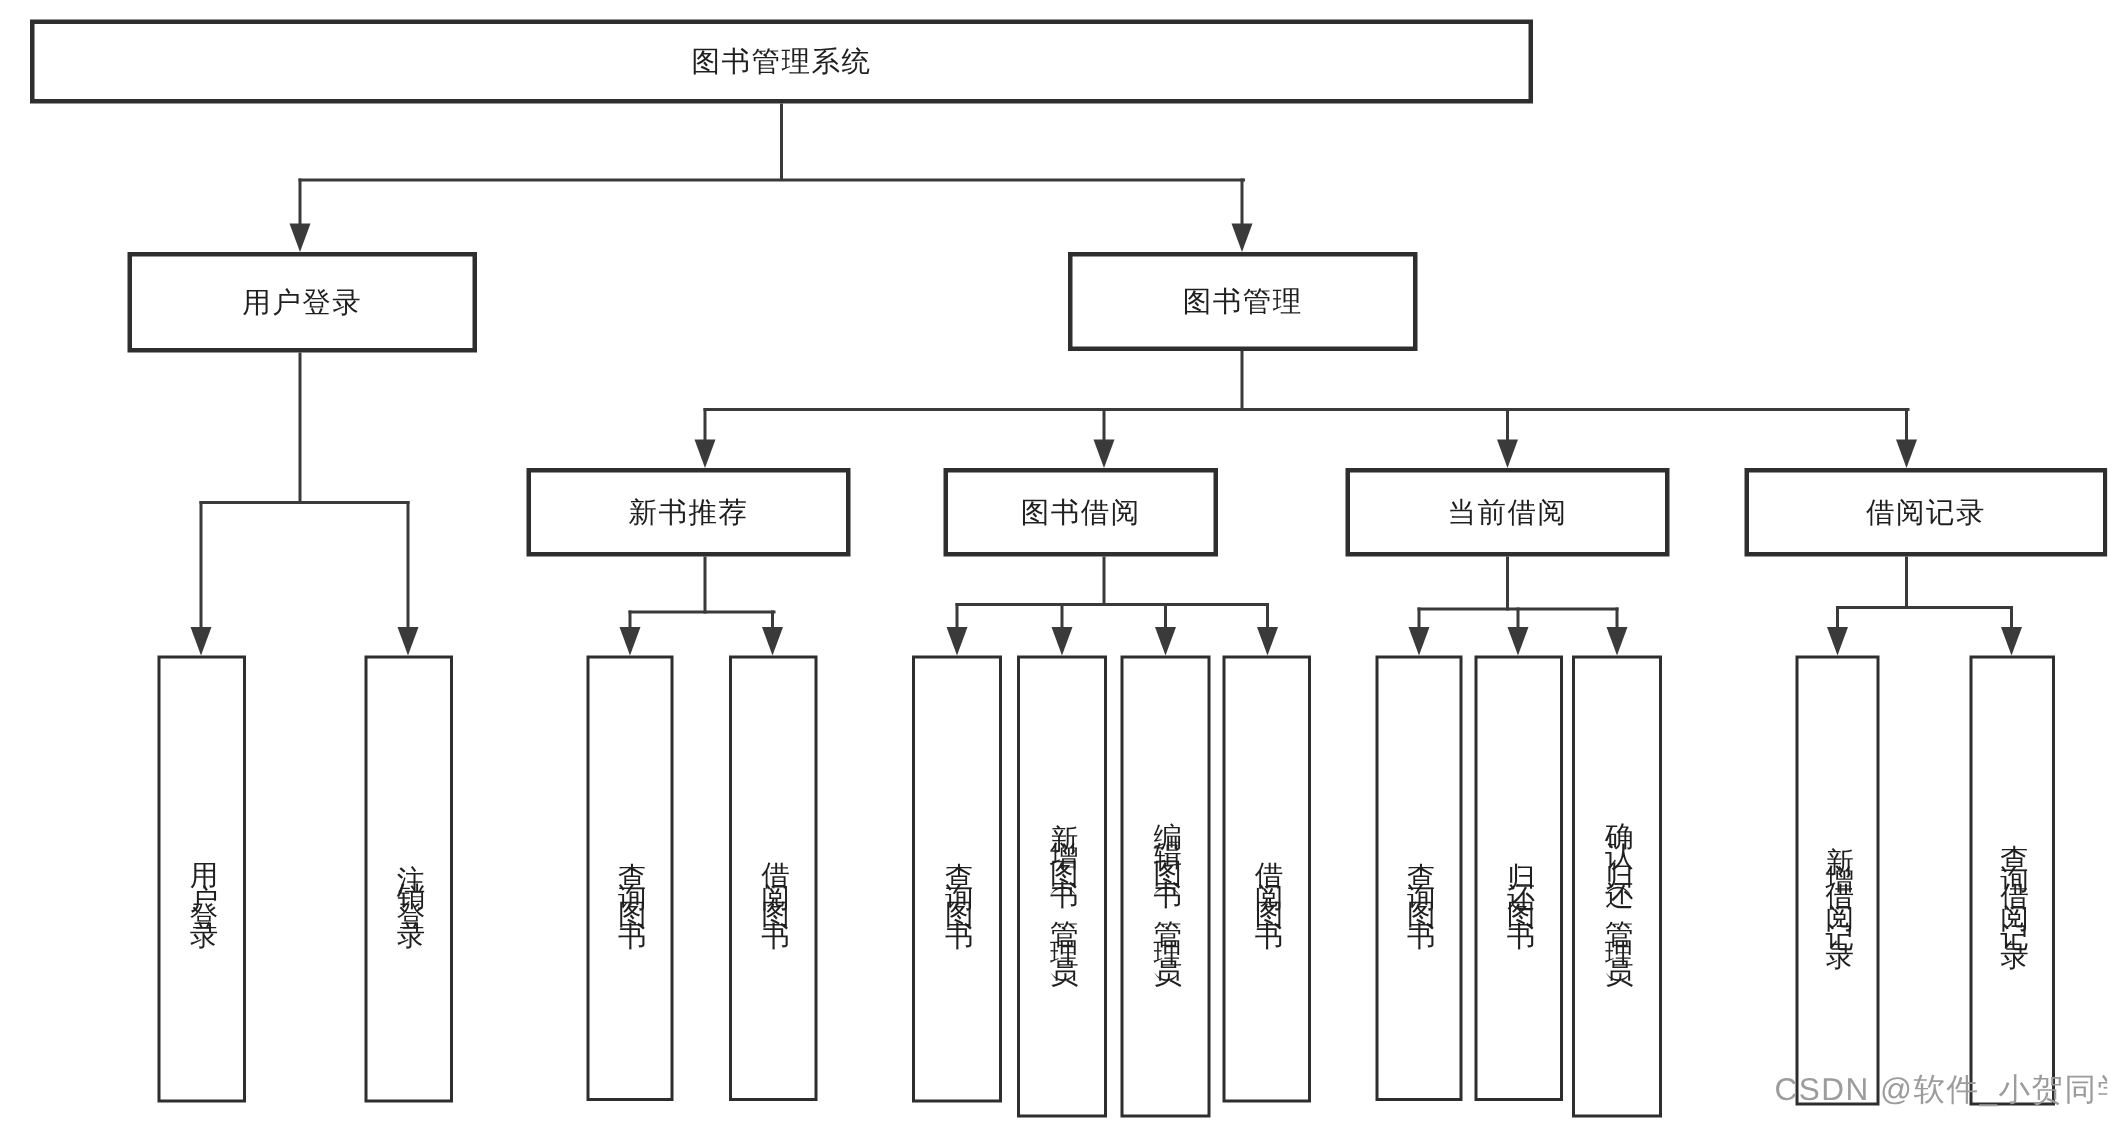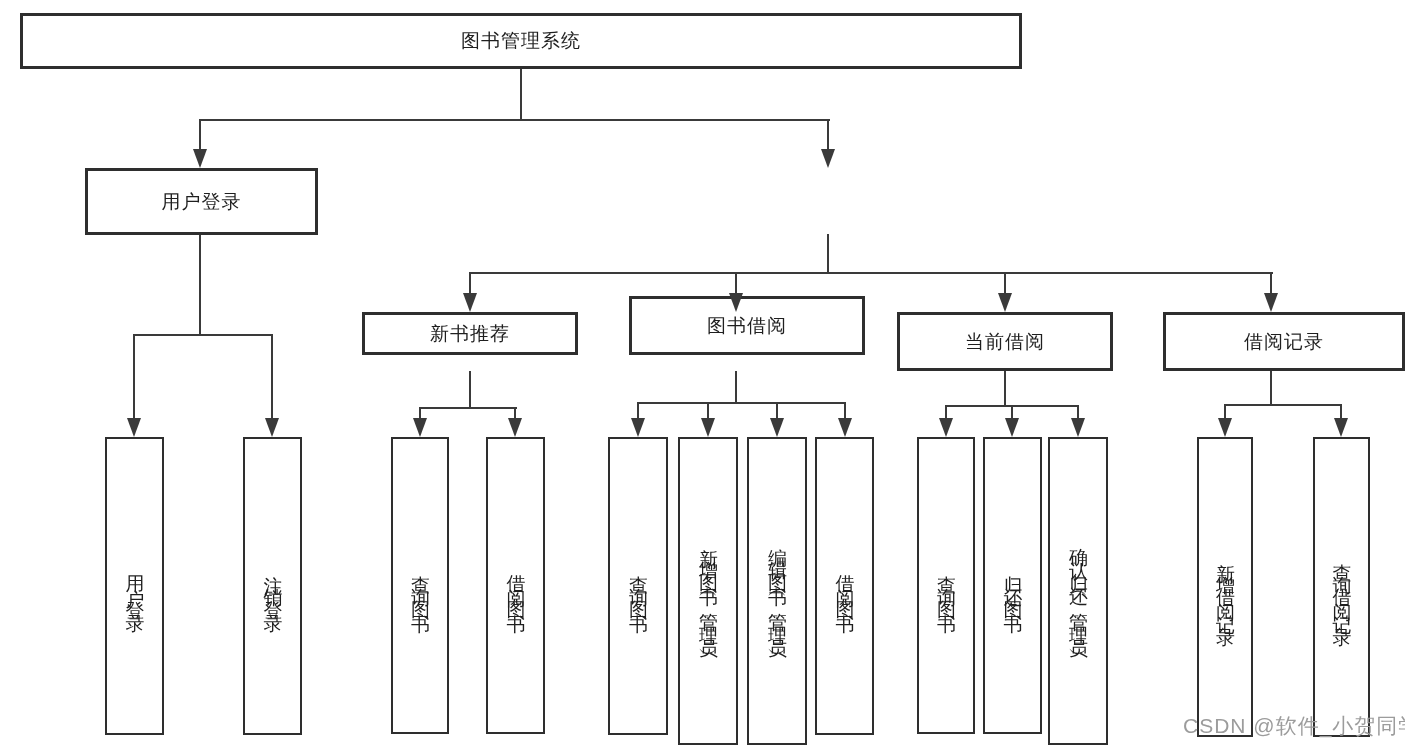--- a/index.html
+++ b/index.html
@@ -33,24 +33,25 @@
 </style>
 </head>
 <body>
 
 <div id="stage">
 
   <div class="box" style="left:20px;top:13px;width:1002px;height:56px;">图书管理系统</div>
 
   <div class="box" style="left:85px;top:168px;width:233px;height:67px;">用户登录</div>
 
+  <div class="box" style="left:712px;top:168px;width:233px;height:66px;">图书管理</div>
 
-  <div class="box" style="left:362px;top:312px;width:216px;height:43px;">新书推荐</div>
+  <div class="box" style="left:351px;top:312px;width:216px;height:59px;">新书推荐</div>
 
-  <div class="box" style="left:629px;top:296px;width:236px;height:59px;">图书借阅</div>
+  <div class="box" style="left:629px;top:312px;width:183px;height:59px;">图书借阅</div>
 
   <div class="box" style="left:897px;top:312px;width:216px;height:59px;text-align:right;">当前借阅</div>
 
   <div class="box" style="left:1163px;top:312px;width:242px;height:59px;">借阅记录</div>
 
   <div class="box leaf" style="left:105px;top:437px;width:59px;height:298px;">用户登录</div>
   <div class="box leaf" style="left:243px;top:437px;width:59px;height:298px;">注销登录</div>
 
   <div class="box leaf" style="left:391px;top:437px;width:58px;height:297px;">查询图书</div>
   <div class="box leaf" style="left:486px;top:437px;width:59px;height:297px;">借阅图书</div>

